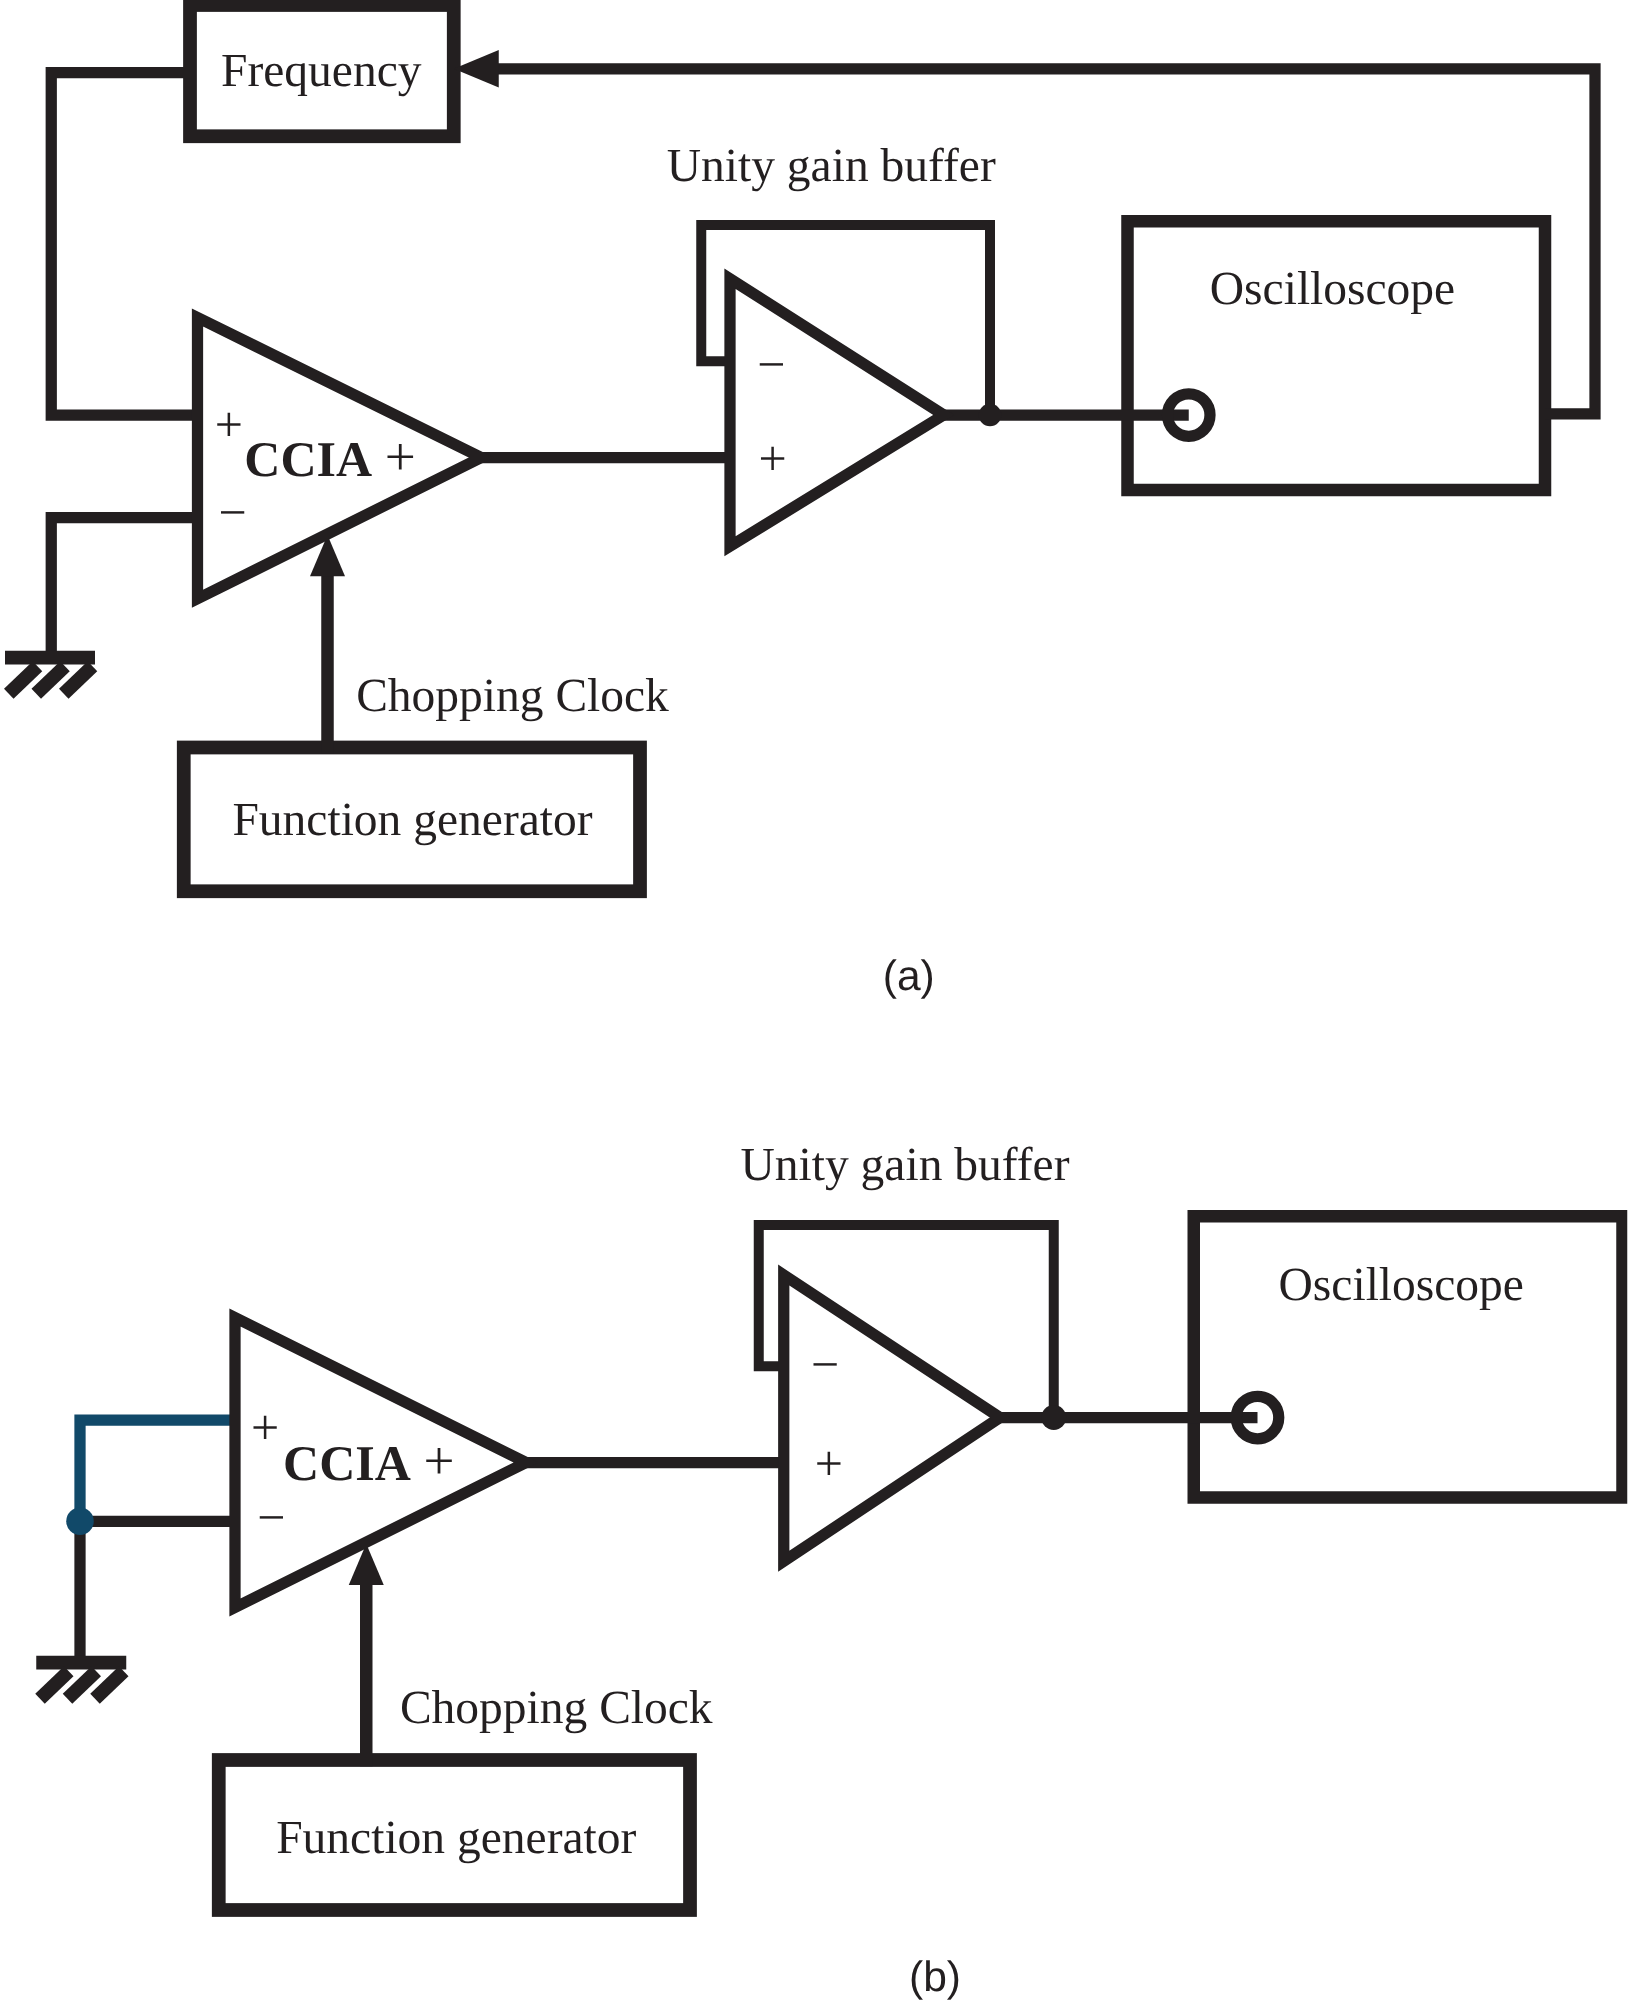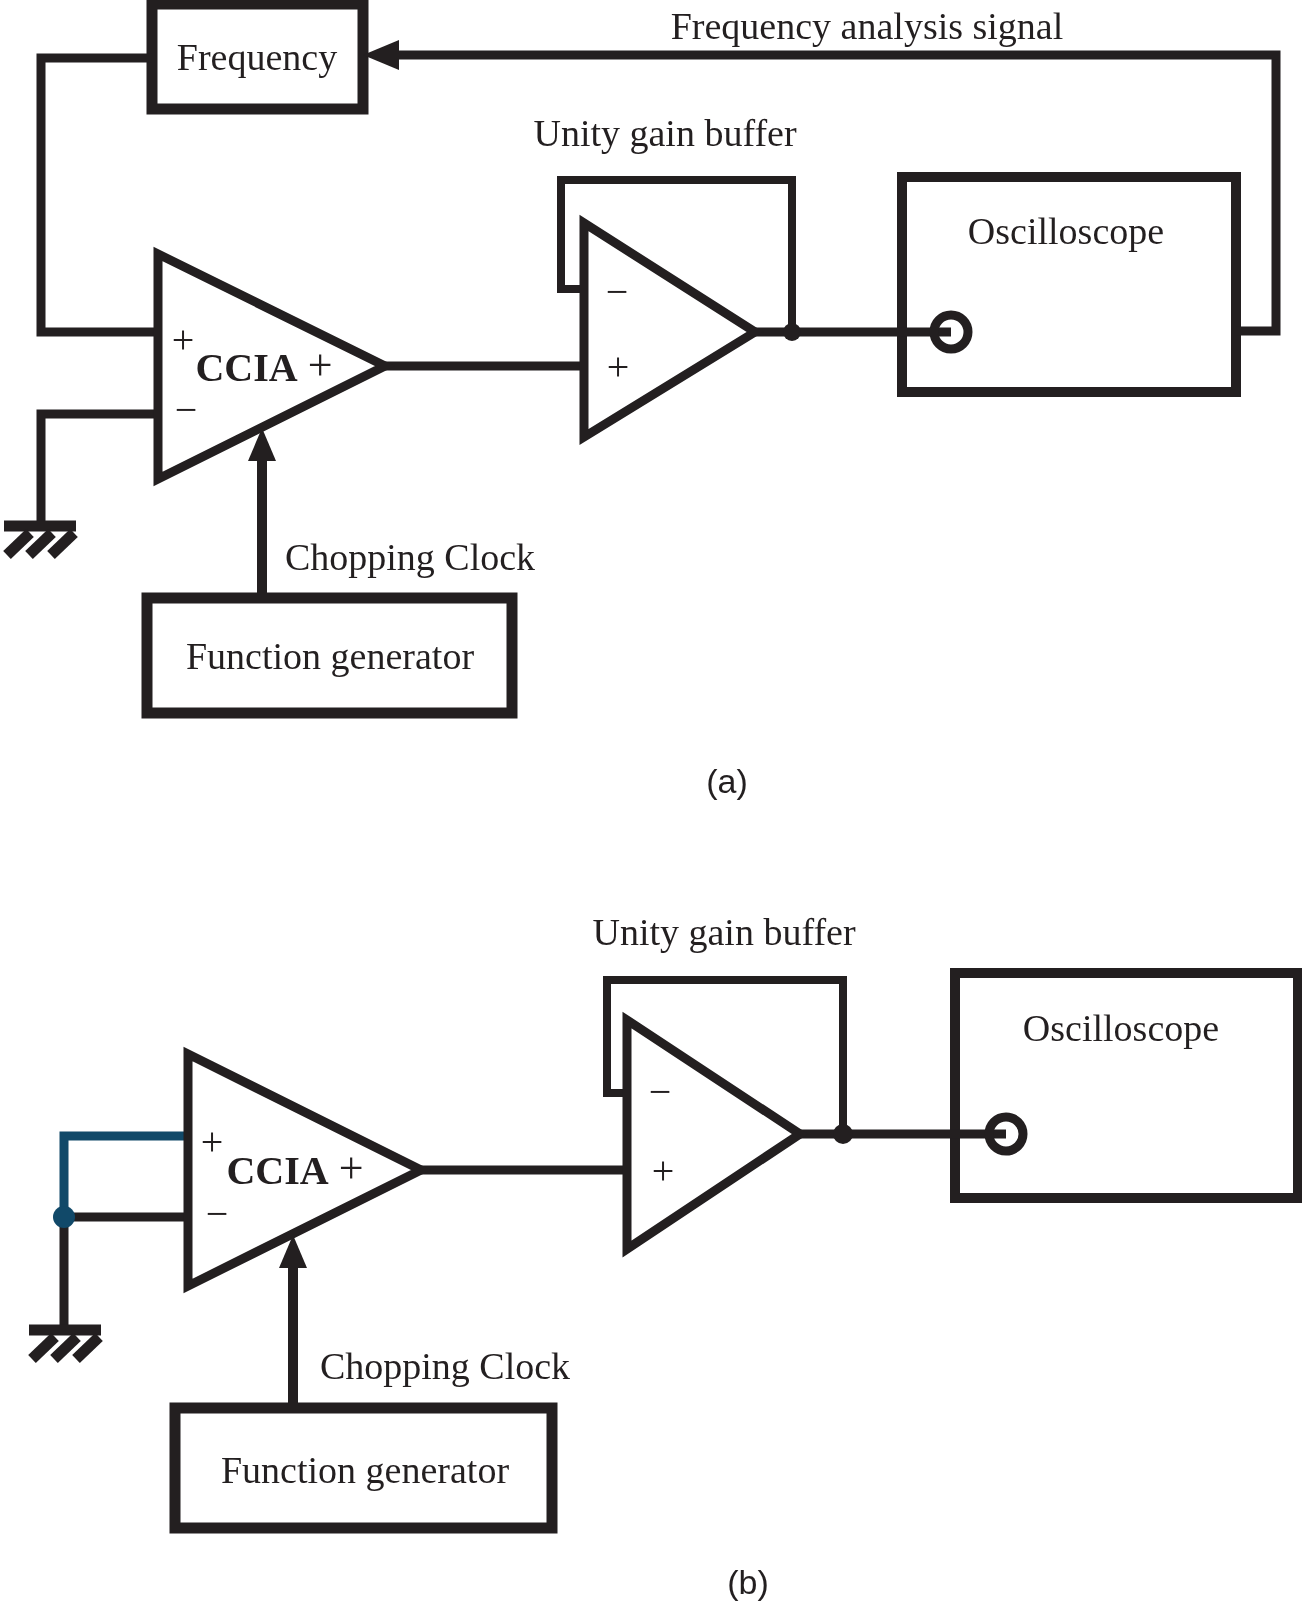--- a/index.html
+++ b/index.html
@@ -80,21 +80,20 @@
     <circle cx="64" cy="1217" r="11" fill="#114969"></circle>
     <circle cx="843" cy="1134" r="10" fill="#231f20"></circle>
     <circle cx="1006" cy="1134" r="17" fill="none" stroke="#231f20" stroke-width="9"></circle>
 
     <line x1="29" y1="1330" x2="101" y2="1330" stroke="#231f20" stroke-width="11"></line>
     <line x1="55" y1="1337" x2="32" y2="1359" stroke="#231f20" stroke-width="11"></line>
     <line x1="77" y1="1337" x2="54" y2="1359" stroke="#231f20" stroke-width="11"></line>
     <line x1="99" y1="1337" x2="76" y2="1359" stroke="#231f20" stroke-width="11"></line>
   </svg>
 
-  <div class="lbl" style="left:867px; top:26px;">Frequency analysis signal</div>
 
   <div class="lbl" style="left:257px; top:57px;">Frequency</div>
 
   <div class="lbl" style="left:665px; top:133px;">Unity gain buffer</div>
 
   <div class="lbl" style="left:1066px; top:231px;">Oscilloscope</div>
 
   <div class="ccia-group" style="left:264px; top:366px;">
     <span class="ccia-name">CCIA</span>
     <span class="ccia-plus">+</span>

